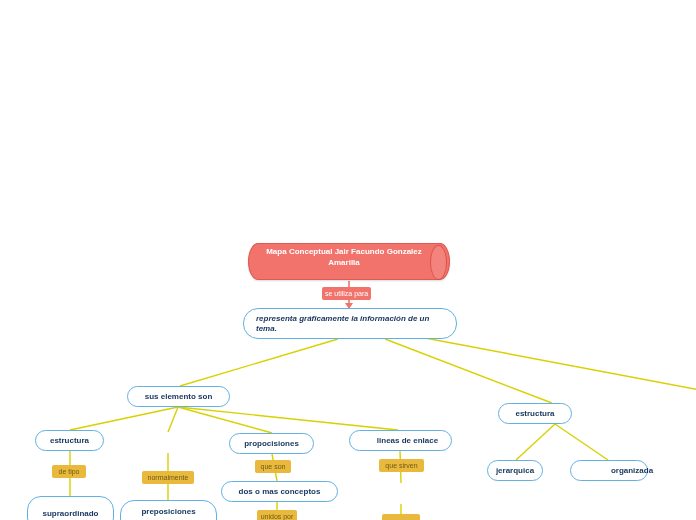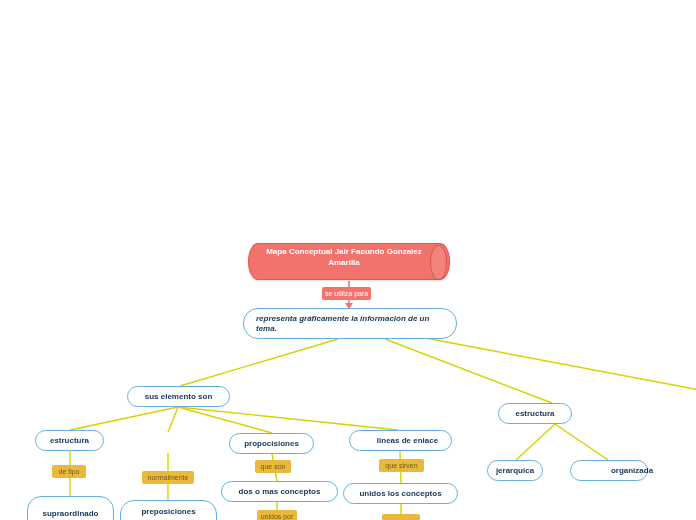--- a/index.html
+++ b/index.html
@@ -88,17 +88,16 @@
   <div class="node" style="left:570px;top:460px;width:78px;height:21px;padding-left:46px;">organizada</div>
 
   <div class="chip" style="left:52px;top:465px;width:34px;">de tipo</div>
   <div class="chip" style="left:142px;top:471px;width:52px;">normalmente</div>
   <div class="chip" style="left:255px;top:460px;width:36px;">que son</div>
   <div class="chip" style="left:379px;top:459px;width:45px;">que sirven</div>
   <div class="chip" style="left:257px;top:510px;width:40px;">unidos por</div>
   <div class="chip" style="left:382px;top:514px;width:38px;height:13px;"></div>
 
   <div class="node" style="left:221px;top:481px;width:117px;height:21px;">dos o mas conceptos</div>
-  <div class="node" style="left:343px;top:483px;width:115px;height:21px;">unidos los conceptos</div>
   <div class="node" style="left:27px;top:496px;width:87px;height:36px;border-radius:14px;">supraordinado</div>
   <div class="node" style="left:120px;top:500px;width:97px;height:38px;border-radius:14px;align-items:flex-start;padding-top:6px;">preposiciones</div>
 
 </div>
 
 </body></html>

